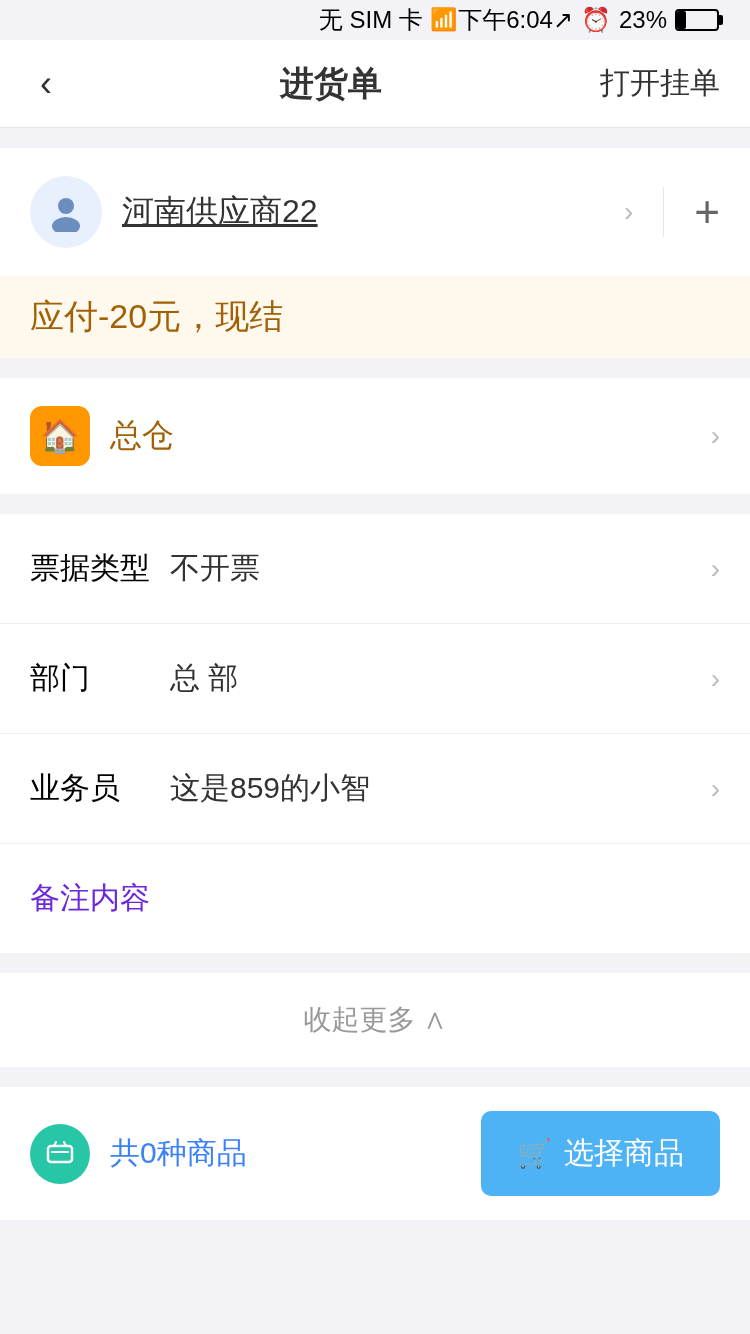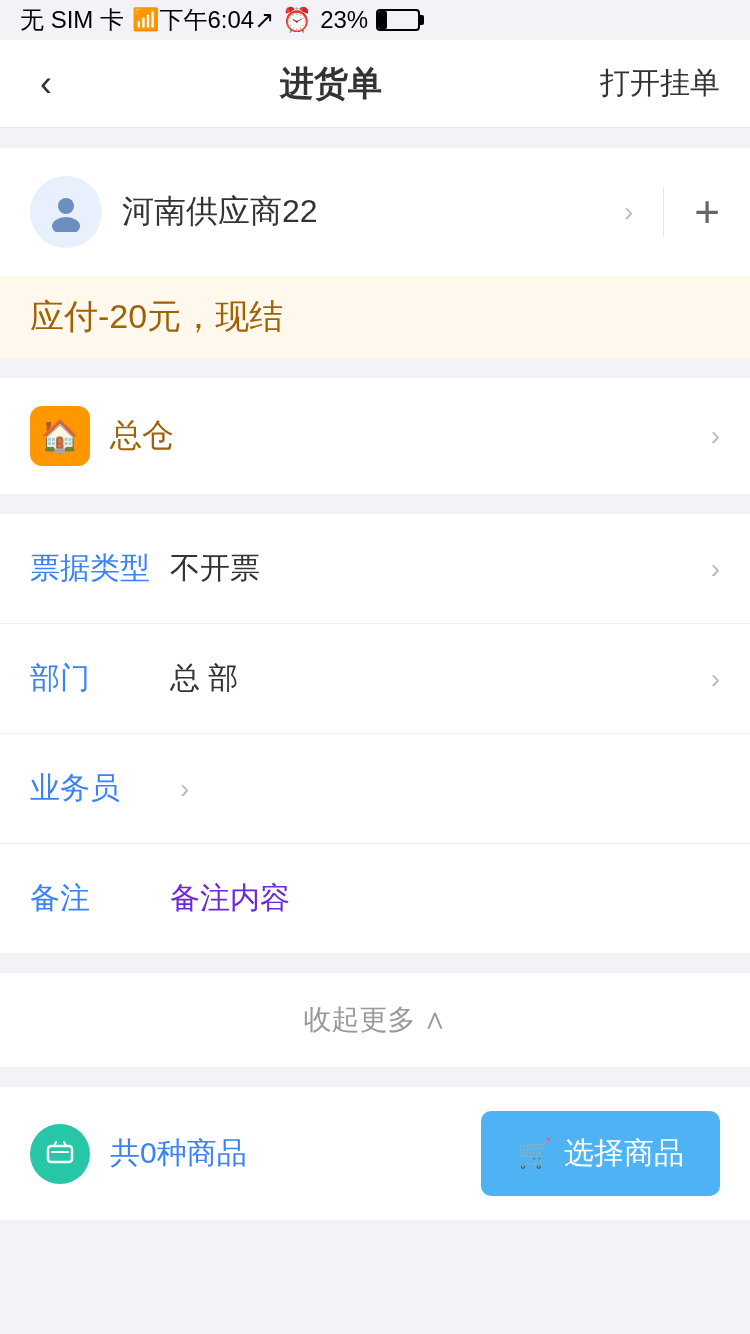--- a/index.html
+++ b/index.html
@@ -12,21 +12,21 @@
       font-size: 28px;
     }
 
     
     .status-bar {
       width: 739px;
       height: 40px;
       background: #f2f2f7;
       display: flex;
       align-items: center;
-      justify-content: flex-start;
+      justify-content: flex-end;
       padding: 0 20px;
       font-size: 24px;
       color: #000;
     }
     .status-left { display: flex; align-items: center; gap: 8px; }
     .status-right { display: flex; align-items: center; gap: 8px; }
     .wifi-icon { font-size: 22px; }
     .battery-icon {
       display: inline-block;
       width: 44px;
@@ -108,20 +108,21 @@
     }
     .avatar-person {
       width: 40px;
       height: 40px;
       fill: #6c8ebf;
     }
     .supplier-name {
       flex: 1;
       font-size: 32px;
       color: #333;
+      text-decoration: underline;
     }
     .supplier-chevron {
       color: #bbb;
       font-size: 28px;
       margin-right: 30px;
     }
     .supplier-divider {
       width: 1px;
       height: 50px;
       background: #e5e5e5;
@@ -184,21 +185,21 @@
       align-items: center;
       padding: 34px 30px;
       border-bottom: 1px solid #f0f0f0;
       min-height: 100px;
     }
     .form-row:last-child {
       border-bottom: none;
     }
     .form-label {
       font-size: 30px;
-      color: #3b82f6;
+      color: #000000;
       width: 140px;
       flex-shrink: 0;
     }
     .form-value {
       flex: 1;
       font-size: 30px;
       color: #333;
     }
     .form-placeholder {
       color: #6d28d9;
@@ -331,25 +332,25 @@
   </div>
 
   <div class="form-row">
     <span class="form-label">部门</span>
     <span class="form-value">总 部</span>
     <span class="form-chevron">›</span>
   </div>
 
   <div class="form-row">
     <span class="form-label">业务员</span>
+    <span class="form-value">这是859的小智</span>
     <span class="form-chevron">›</span>
   </div>
 
   <div class="form-row">
-    <span class="form-label">备注</span>
     <span class="form-value form-placeholder">备注内容</span>
   </div>
 </div>
 
 <div class="collapse-row">
   <span>收起更多 ∧</span>
 </div>
 
 <div class="bottom-bar">
   <div class="product-count">

